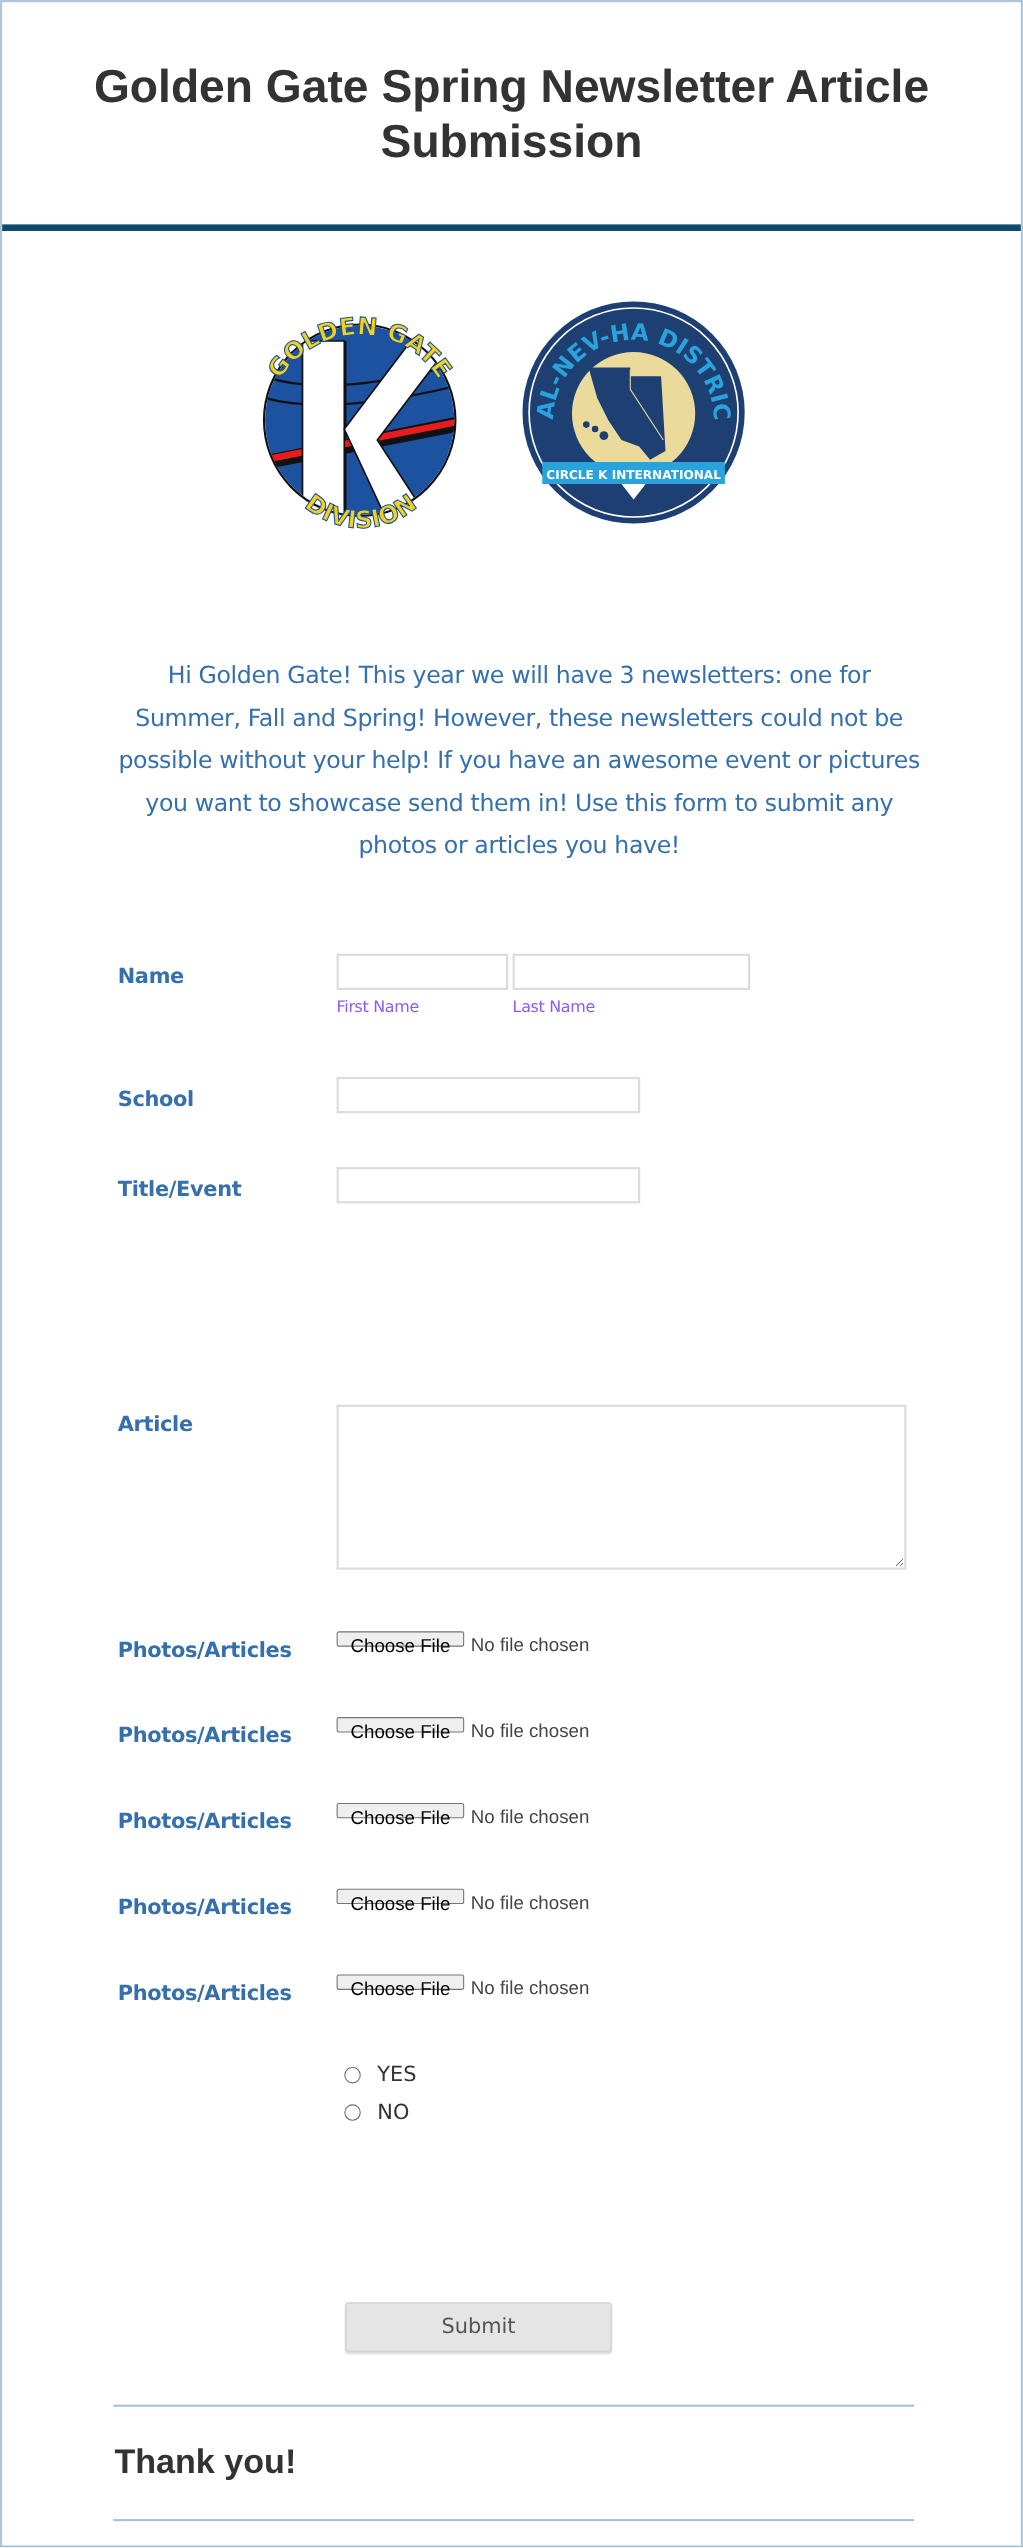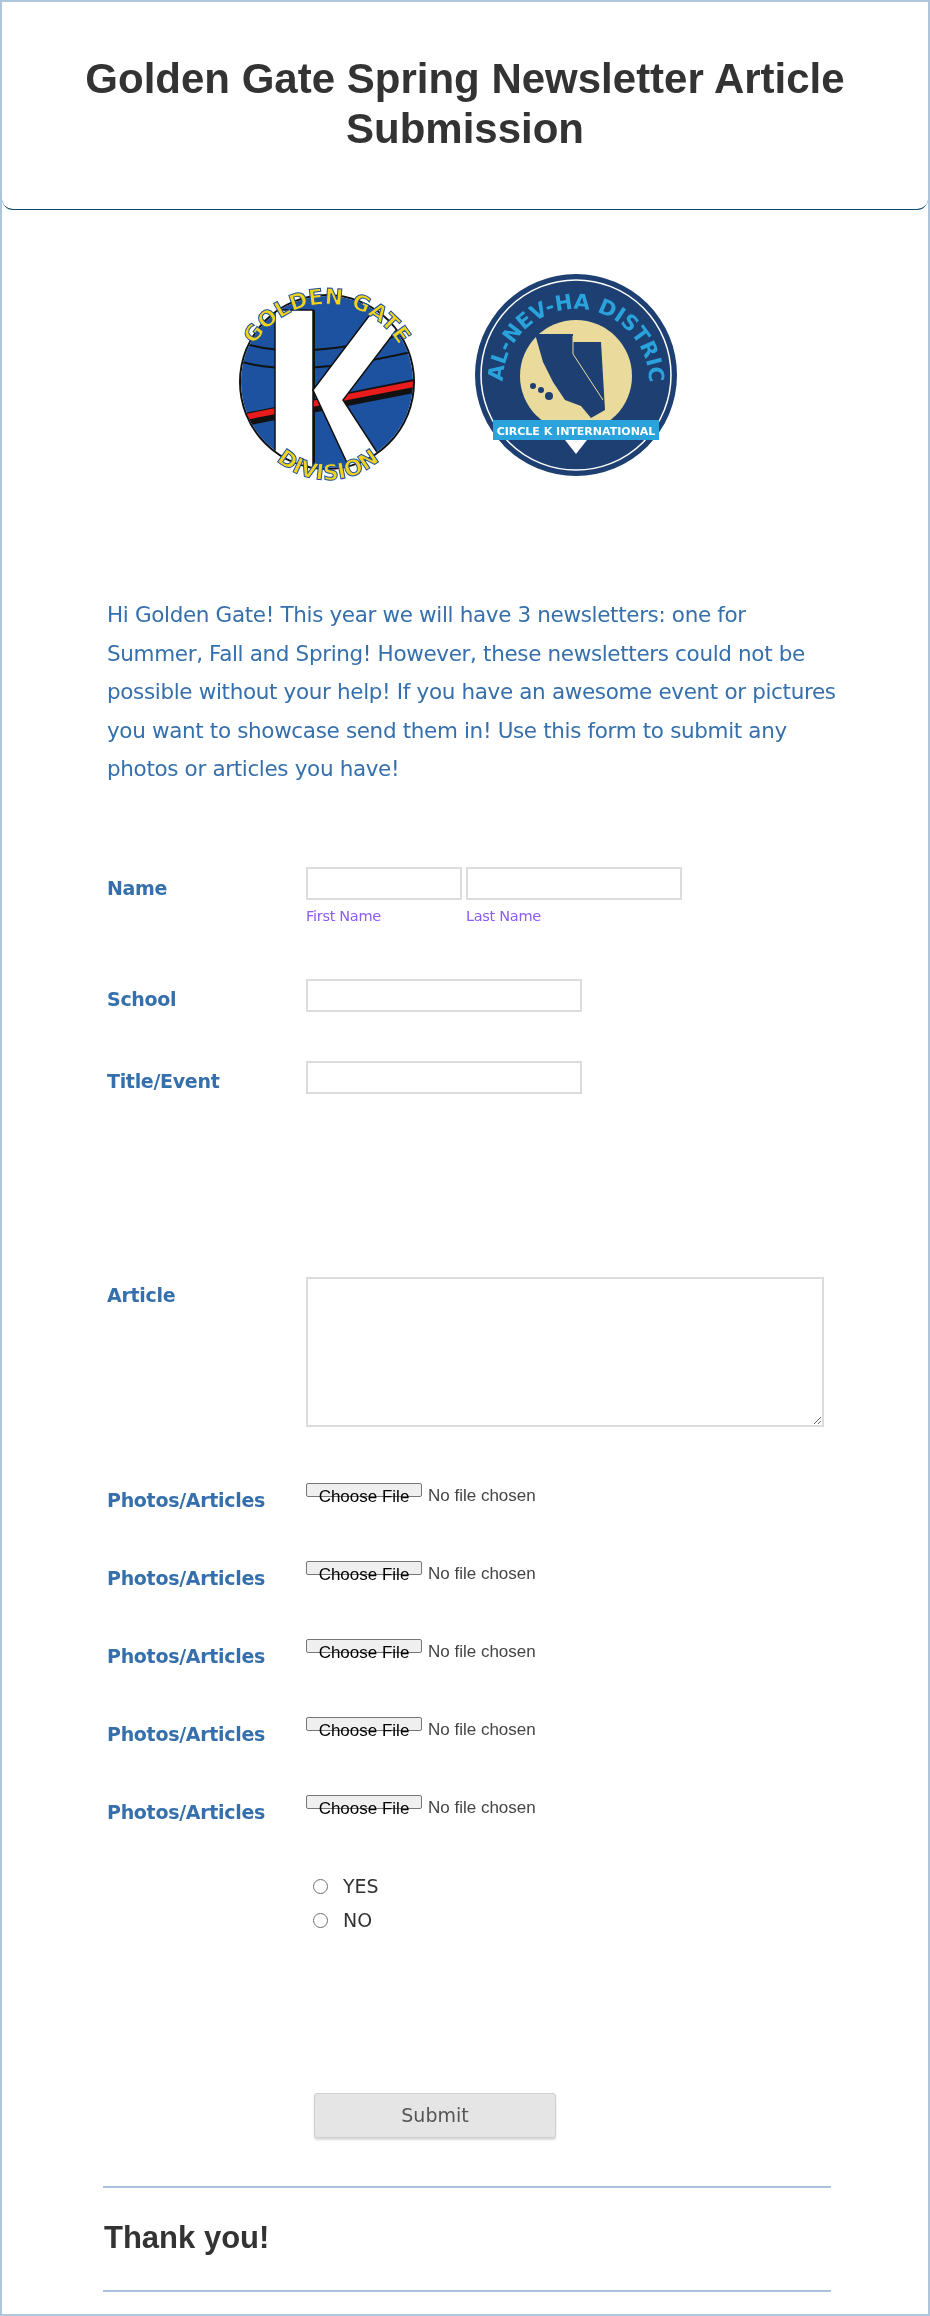--- a/index.html
+++ b/index.html
@@ -4,36 +4,35 @@
 <style>
   * { box-sizing: border-box; margin: 0; padding: 0; }
   html, body { width: 930px; height: 2316px; background: #ffffff; overflow: hidden; }
   body { position: relative; font-family: "Liberation Sans", sans-serif; }
   .page {
     position: absolute; left: 0; top: 0; width: 930px; height: 2316px;
     border: 2px solid #aec5dc; background: #fff;
   }
   .header {
     position: absolute; left: 0; top: 0; width: 926px; height: 208px;
-    border-bottom: 1px solid #0c4a6e;
-    border-radius: 11px;
+    border-bottom: 6px solid #0c4a6e;
   }
   .title {
     position: absolute; left: 40px; right: 40px; top: 52px;
     text-align: center; font-family: "Liberation Sans", sans-serif;
     font-weight: bold; font-size: 42px; line-height: 50px; color: #333333;
   }
   .logos { position: absolute; left: 0; top: 268px; width: 926px; height: 222px; }
   .logo { position: absolute; }
   .logo-gg { left: 233px; top: 0; width: 184px; height: 222px; }
   .logo-cnh { left: 471px; top: 2px; width: 206px; height: 206px; }
   .intro {
     position: absolute; left: 105px; top: 594px; width: 730px;
     font-family: "DejaVu Sans", sans-serif; font-size: 21.5px; line-height: 38.6px;
-    color: #3570ac; letter-spacing: -0.35px;
+    color: #3570ac; letter-spacing: -0.35px; text-align: center;
   }
   .label {
     position: absolute; left: 105px; font-family: "DejaVu Sans", sans-serif;
     font-weight: bold; font-size: 19px; color: #3570ac; letter-spacing: -0.3px;
   }
   .sublabel {
     position: absolute; font-family: "DejaVu Sans", sans-serif;
     font-size: 14.5px; color: #8b5cf6; letter-spacing: -0.3px;
   }
   .text-input {

